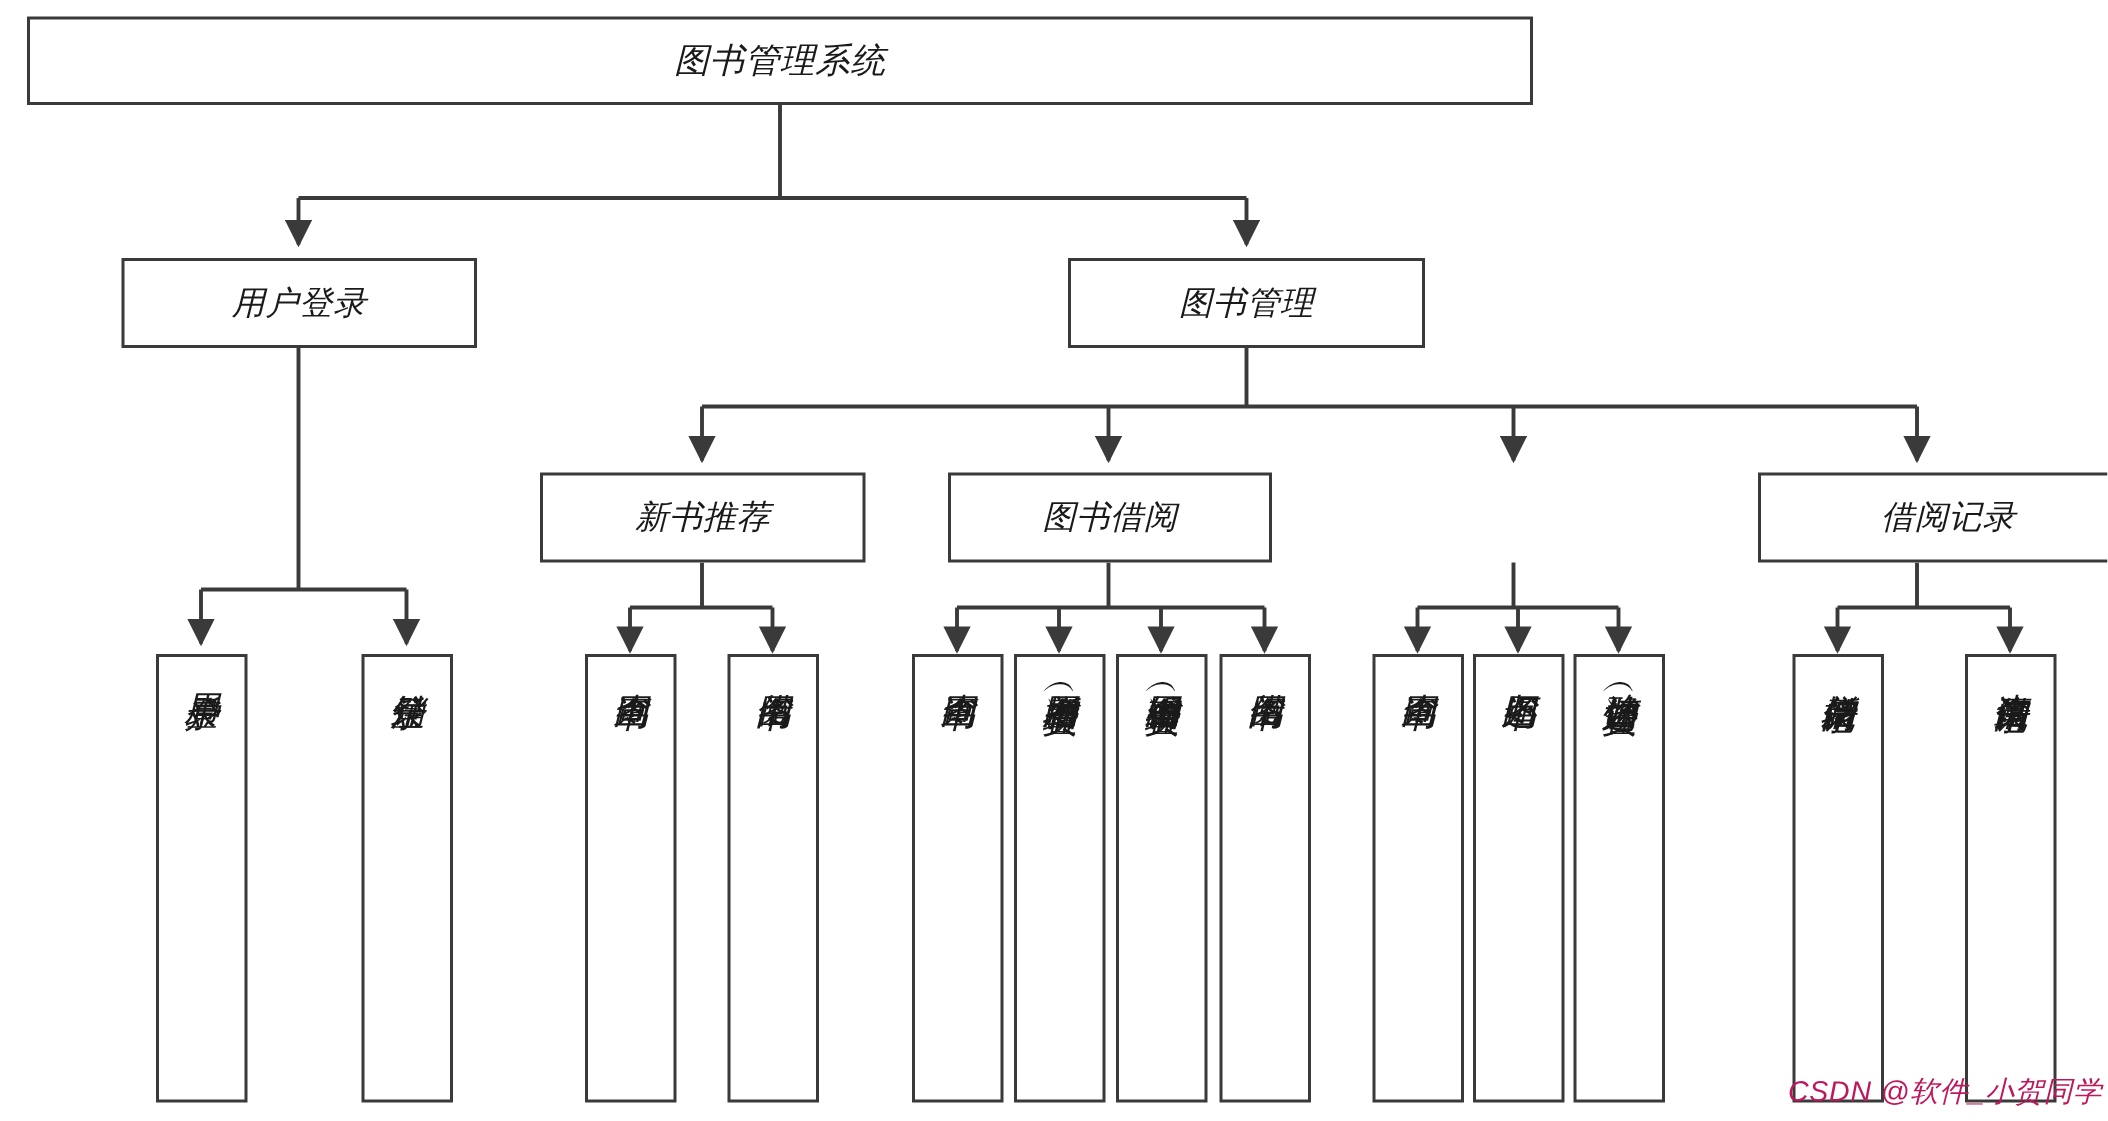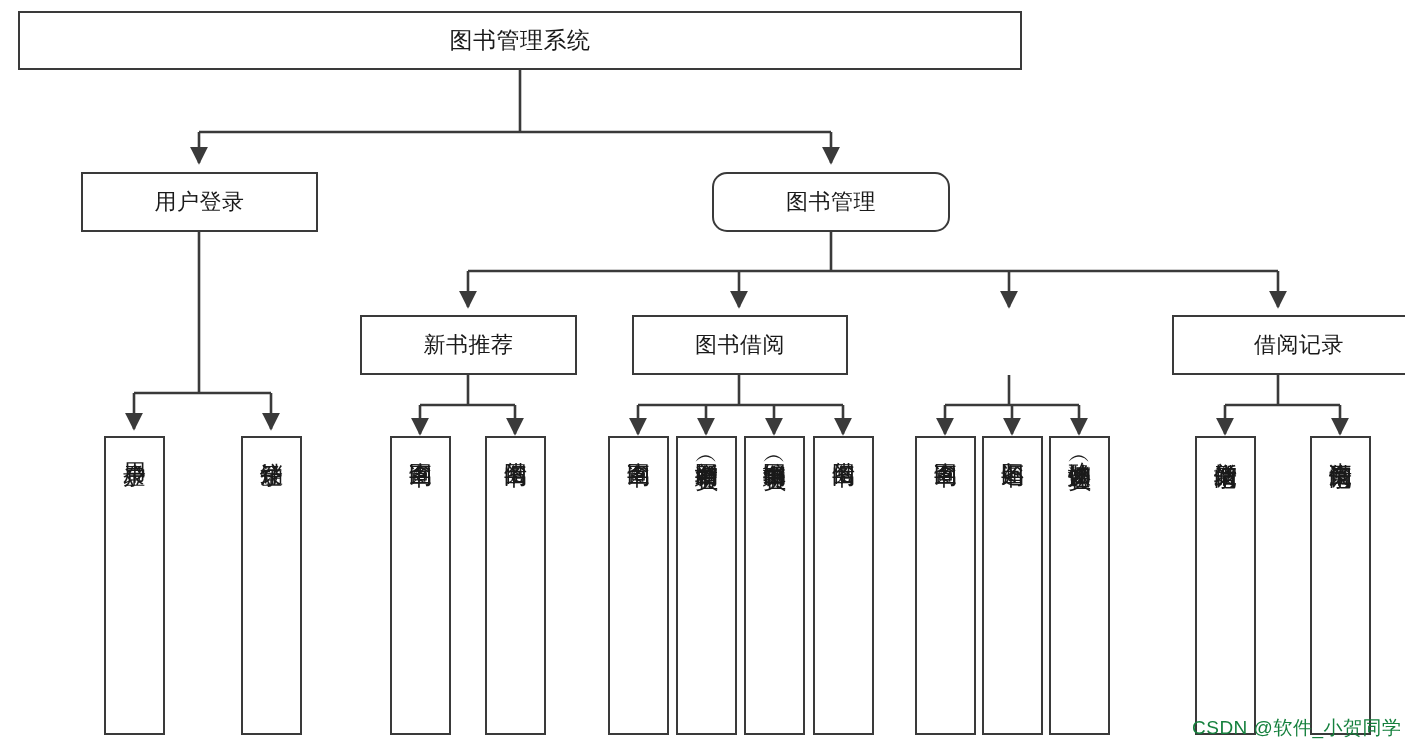--- a/index.html
+++ b/index.html
@@ -10,20 +10,21 @@
   }
   body {
     font-family: "Liberation Sans", "DejaVu Sans", sans-serif;
   }
   #canvas {
     position: relative;
     width: 1405px;
     height: 747px;
     background: #ffffff;
     overflow: hidden;
+    font-style: italic;
   }
   #edges {
     position: absolute;
     left: 0;
     top: 0;
     width: 1405px;
     height: 747px;
     pointer-events: none;
   }
   .node {
@@ -60,21 +61,21 @@
     writing-mode: vertical-rl;
     text-orientation: upright;
     font-size: 23px;
     line-height: 1.08;
     letter-spacing: 1px;
     white-space: nowrap;
   }
   .watermark {
     position: absolute;
     font-size: 19px;
-    color: #15803d;
+    color: #be185d;
     white-space: nowrap;
     z-index: 3;
     letter-spacing: 0.5px;
   }
 </style>
 </head>
 <body>
 
 <div id="canvas">
 
@@ -129,21 +130,21 @@
     </g>
   </svg>
 
   <div class="node h root" style="left:18px; top:11px; width:1004px; height:59px;">
     <span class="label">图书管理系统</span>
   </div>
 
   <div class="node h" style="left:81px; top:172px; width:237px; height:60px;">
     <span class="label">用户登录</span>
   </div>
-  <div class="node h" style="left:712px; top:172px; width:238px; height:60px;border-radius:15px;">
+  <div class="node h" style="left:712px; top:172px; width:238px; height:60px;">
     <span class="label">图书管理</span>
   </div>
 
   <div class="node h" style="left:632px; top:315px; width:216px; height:60px;">
     <span class="label">图书借阅</span>
   </div>
   <div class="node h" style="left:360px; top:315px; width:217px; height:60px;">
     <span class="label">新书推荐</span>
   </div>
   <div class="node h" style="left:1172px; top:315px; width:254px; height:60px;">

